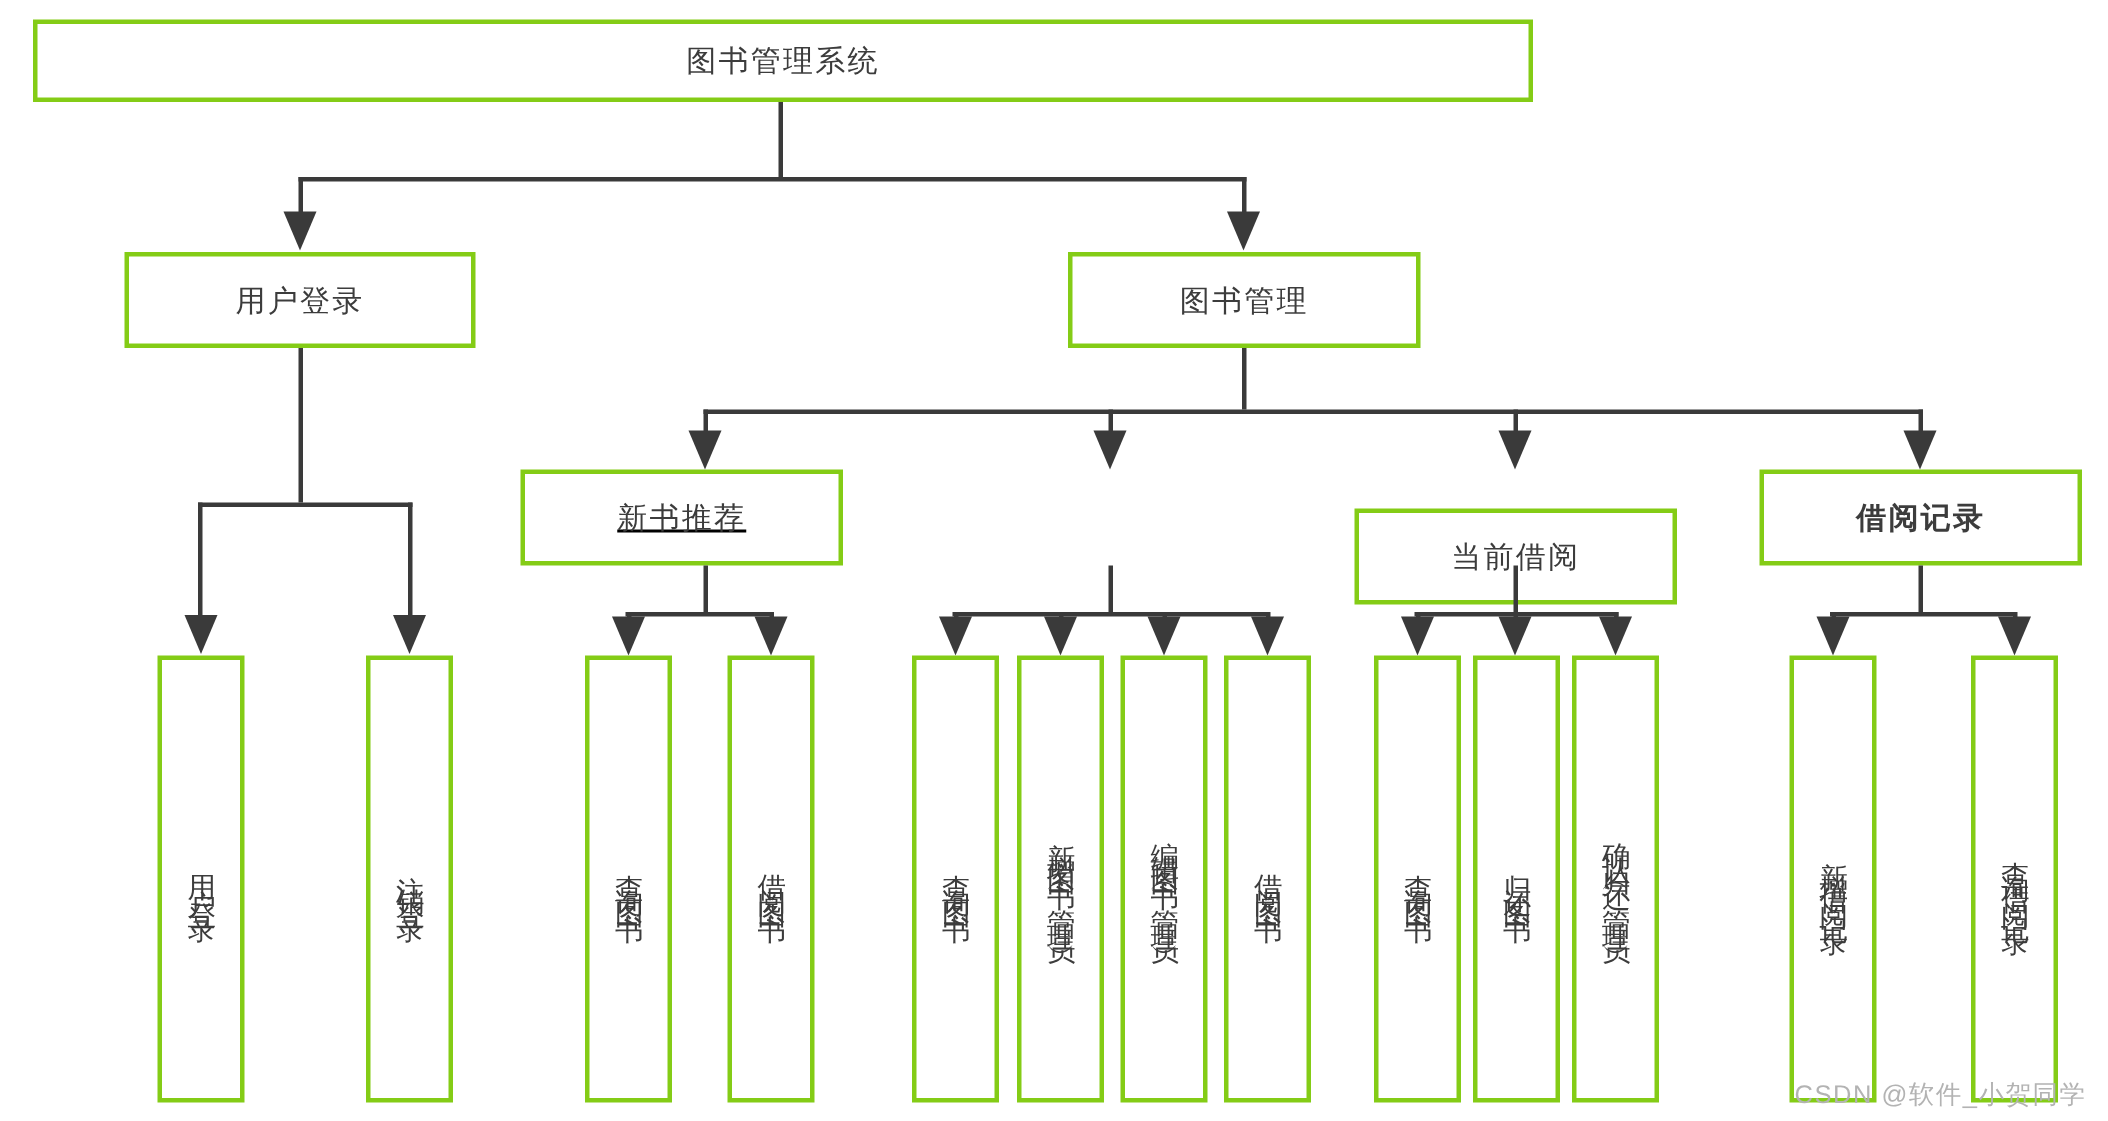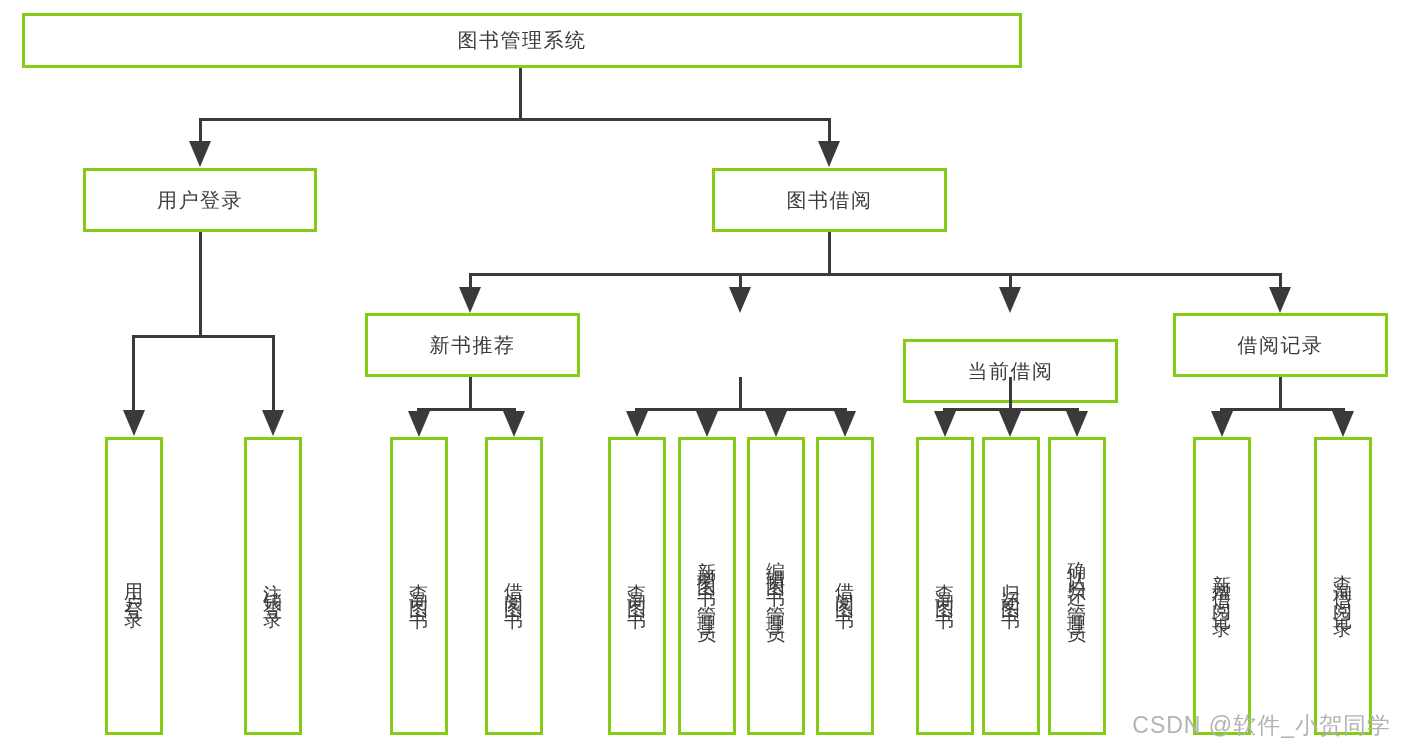--- a/index.html
+++ b/index.html
@@ -7,46 +7,46 @@
   #stage{position:relative;width:1405px;height:747px;background:#ffffff;overflow:hidden;}
   .box{position:absolute;box-sizing:border-box;border:3px solid #84cc16;background:#ffffff;
        display:flex;align-items:center;justify-content:center;}
   .label{font-size:20px;letter-spacing:1.5px;color:#3c3c3c;white-space:nowrap;}
   .vlabel{font-size:19px;letter-spacing:9px;color:#3c3c3c;line-height:1;
           writing-mode:vertical-rl;text-orientation:mixed;white-space:nowrap;}
   .line{position:absolute;background:#3a3a3a;}
   .arrow{position:absolute;width:0;height:0;
          border-left:11px solid transparent;border-right:11px solid transparent;
          border-top:26px solid #3a3a3a;}
-  .watermark{position:absolute;right:14px;bottom:6px;font-size:23px;letter-spacing:1px;
+  .watermark{position:absolute;right:14px;bottom:6px;font-size:17px;letter-spacing:1px;
              color:#b3b3b3;white-space:nowrap;}
 </style>
 </head>
 <body>
 
 <div id="stage">
 
   <div class="box" style="left:22px;top:13px;width:1000px;height:55px;">
     <span class="label">图书管理系统</span>
   </div>
 
   <div class="box" style="left:83px;top:168px;width:234px;height:64px;">
     <span class="label">用户登录</span>
   </div>
   <div class="box" style="left:712px;top:168px;width:235px;height:64px;">
-    <span class="label">图书借阅</span>
+    <span class="label">图书管理</span>
   </div>
 
-  <div class="box" style="left:365px;top:313px;width:215px;height:64px;">
+  <div class="box" style="left:347px;top:313px;width:215px;height:64px;text-decoration:underline;">
     <span class="label">新书推荐</span>
   </div>
   <div class="box" style="left:903px;top:313px;width:215px;height:64px;margin-top:26px;">
     <span class="label">当前借阅</span>
   </div>
-  <div class="box" style="left:1173px;top:313px;width:215px;height:64px;">
+  <div class="box" style="left:1173px;top:313px;width:215px;height:64px;font-weight:bold;">
     <span class="label">借阅记录</span>
   </div>
 
   <div class="box" style="left:105px;top:437px;width:58px;height:298px;">
     <span class="vlabel">用户登录</span>
   </div>
   <div class="box" style="left:244px;top:437px;width:58px;height:298px;">
     <span class="vlabel">注销登录</span>
   </div>
 

